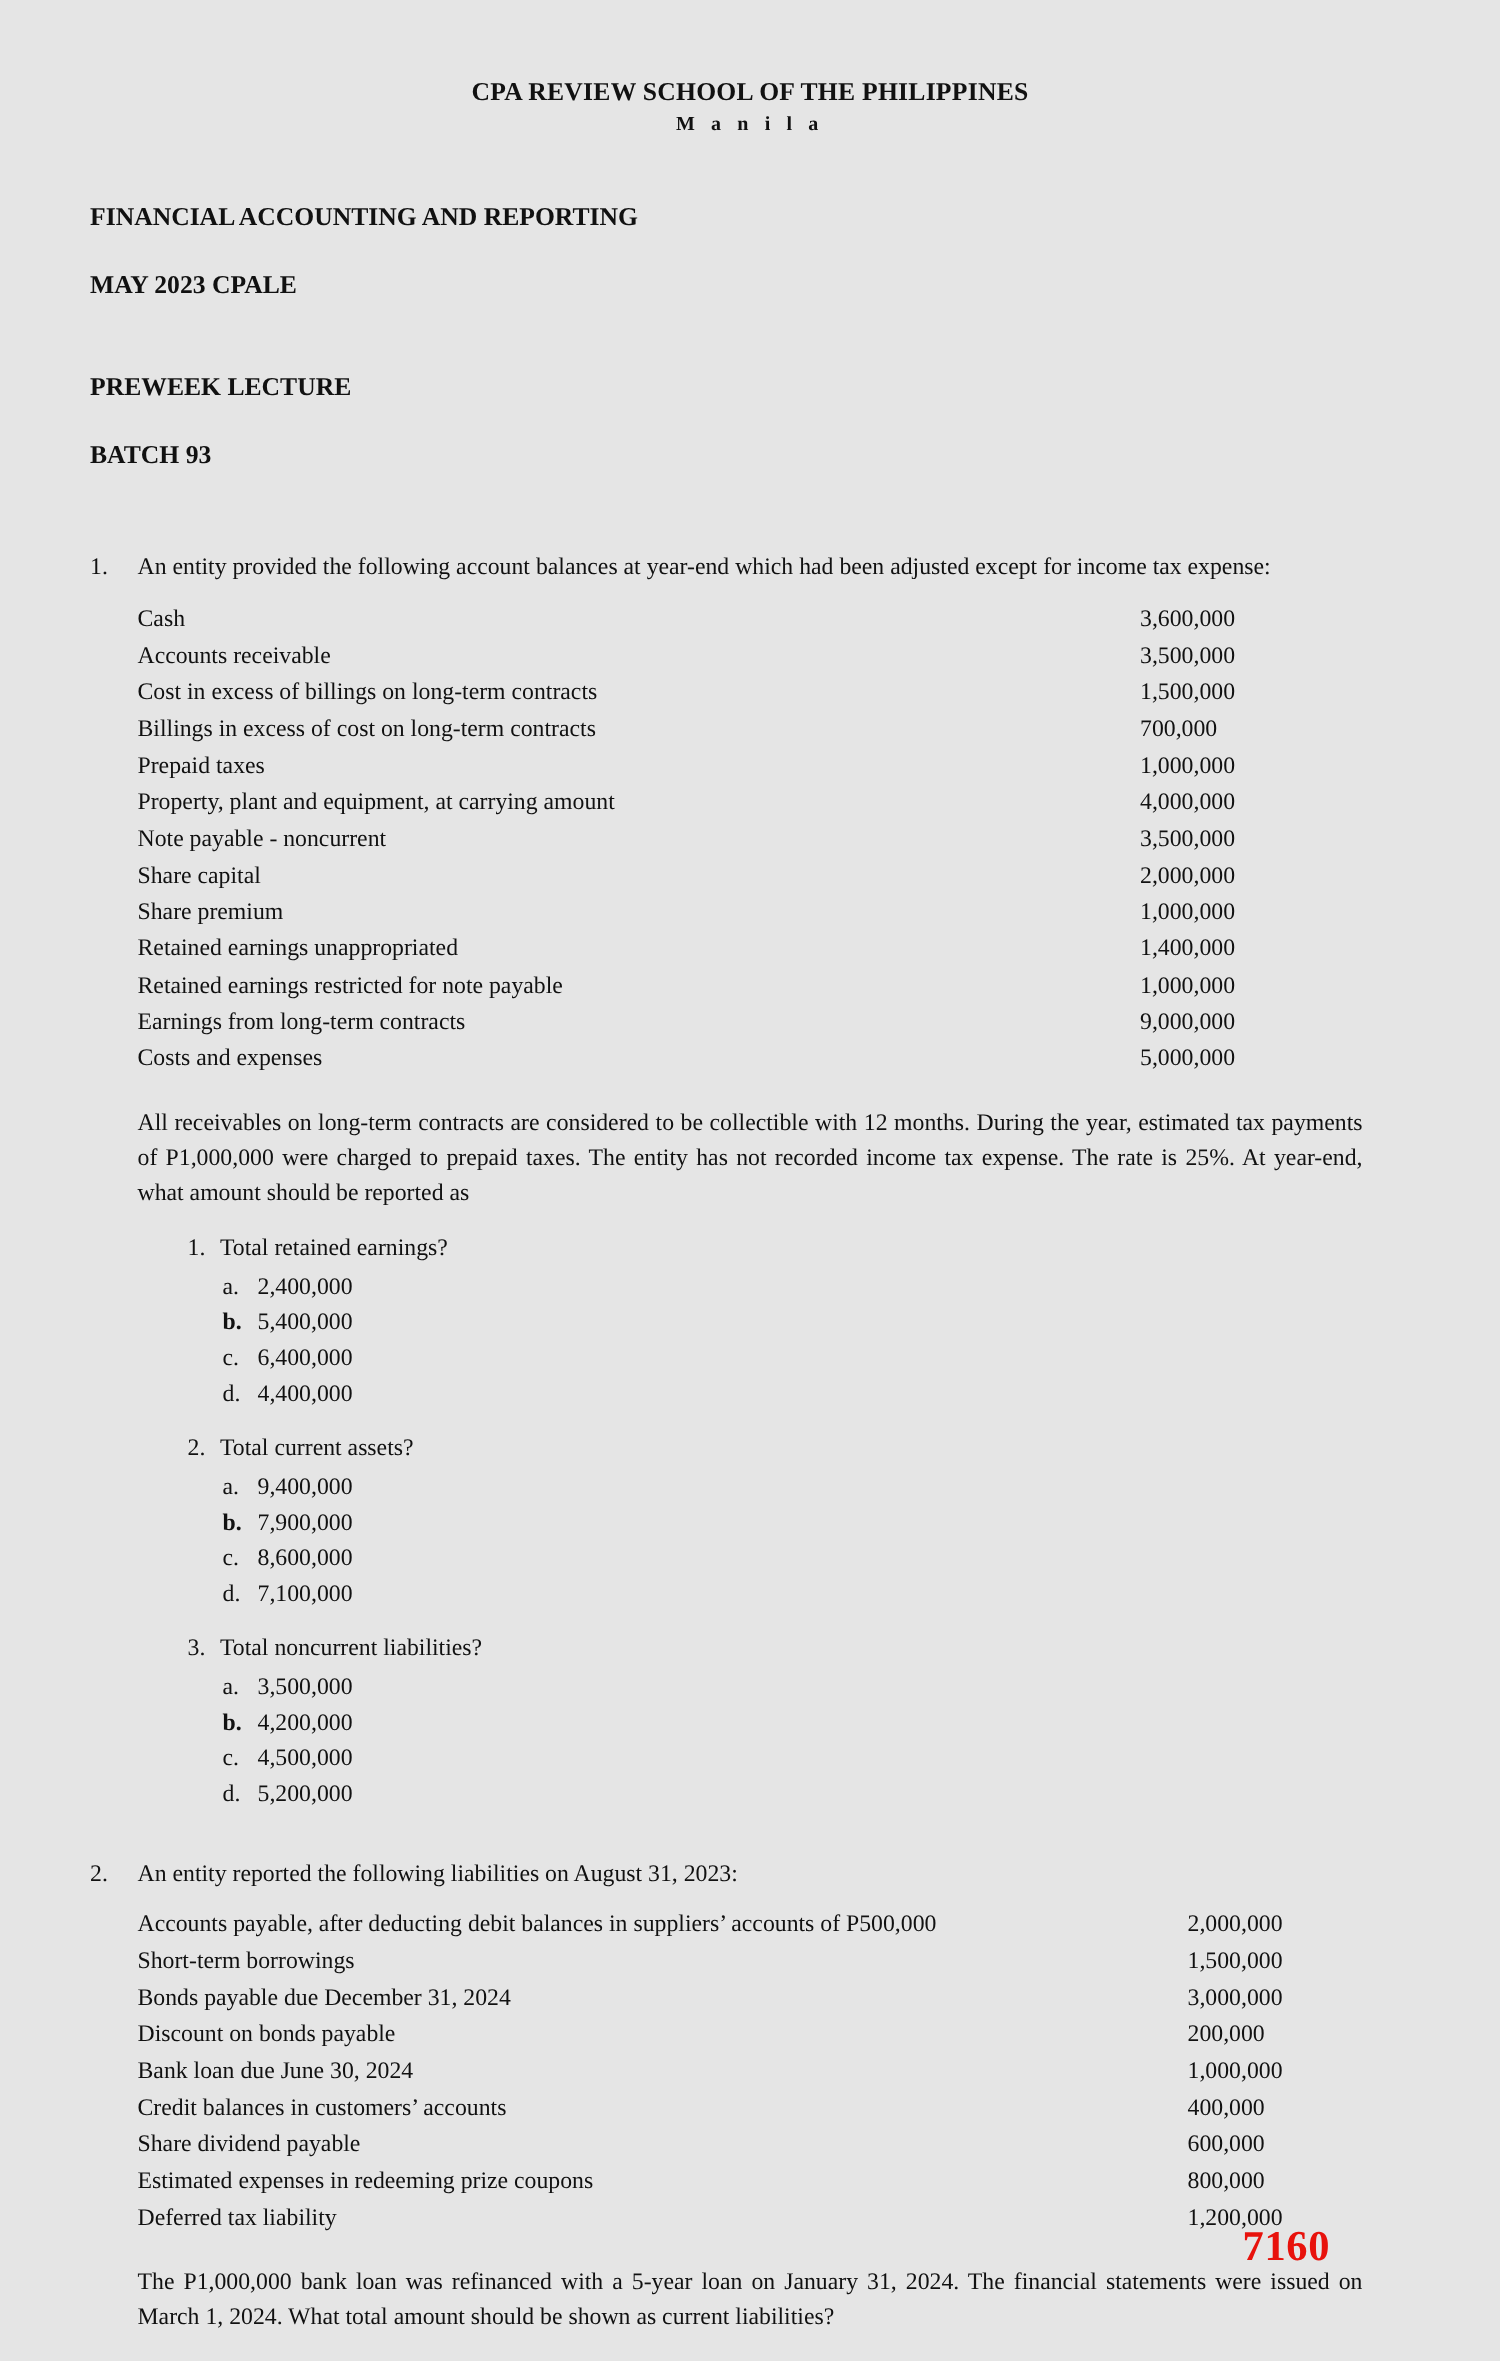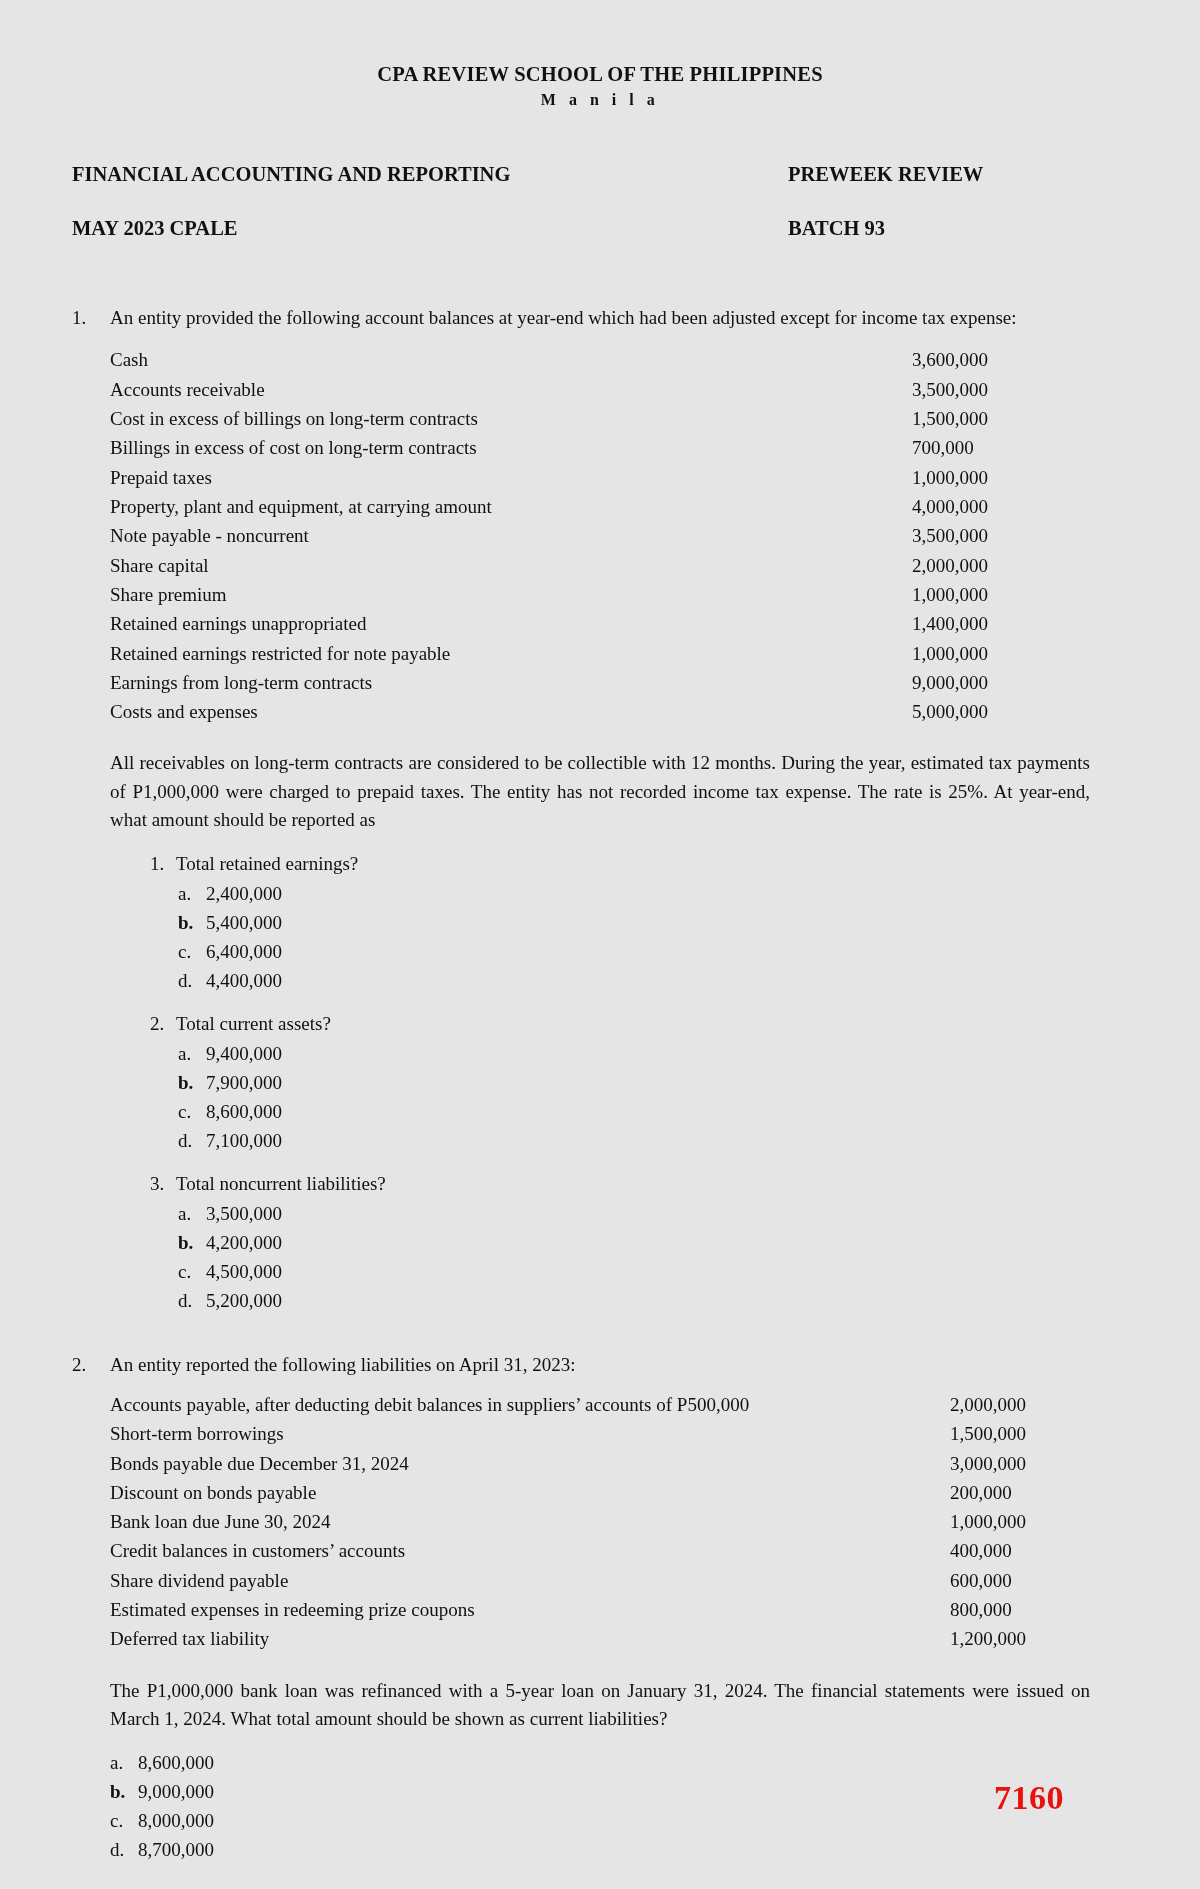--- a/index.html
+++ b/index.html
@@ -36,20 +36,21 @@
     font-size: 16px;
     letter-spacing: 4.5px;
     line-height: 1.35;
     margin-top: 1px;
   }
   .course-bar {
     display: flex;
     justify-content: space-between;
     align-items: flex-start;
     margin-top: 24px;
+    flex-direction: column;
   }
   .course-left, .course-right {
     font-weight: bold;
     font-size: 20.5px;
     line-height: 1.32;
     white-space: pre-line;
   }
   .course-right {
     width: 340px;
   }
@@ -173,21 +174,21 @@
 
   <div class="school-title">CPA REVIEW SCHOOL OF THE PHILIPPINES</div>
   <div class="school-city">M a n i l a</div>
 
   <div class="course-bar">
     <div class="course-left">
       <div>FINANCIAL ACCOUNTING AND REPORTING</div>
       <div>MAY 2023 CPALE</div>
     </div>
     <div class="course-right">
-      <div>PREWEEK REVIEW</div>
+      <div>PREWEEK LECTURE</div>
       <div>BATCH 93</div>
     </div>
   </div>
 
   <div class="question">
     <div class="q-head">
       <div class="q-num">1.</div>
       <div class="q-text">An entity provided the following account balances at year-end which had been adjusted except for income tax expense:</div>
     </div>
 
@@ -326,21 +327,21 @@
             </div>
         </div>
       </div>
 
     </div>
   </div>
 
   <div class="question">
     <div class="q-head">
       <div class="q-num">2.</div>
-      <div class="q-text">An entity reported the following liabilities on April 31, 2023:</div>
+      <div class="q-text">An entity reported the following liabilities on August 31, 2023:</div>
     </div>
 
     <table class="ledger second">
       <tbody>
         <tr>
             <td>Accounts payable, after deducting debit balances in suppliers’ accounts of P500,000</td>
             <td class="amount">2,000,000</td>
           </tr>
         <tr>
             <td>Short-term borrowings</td>

